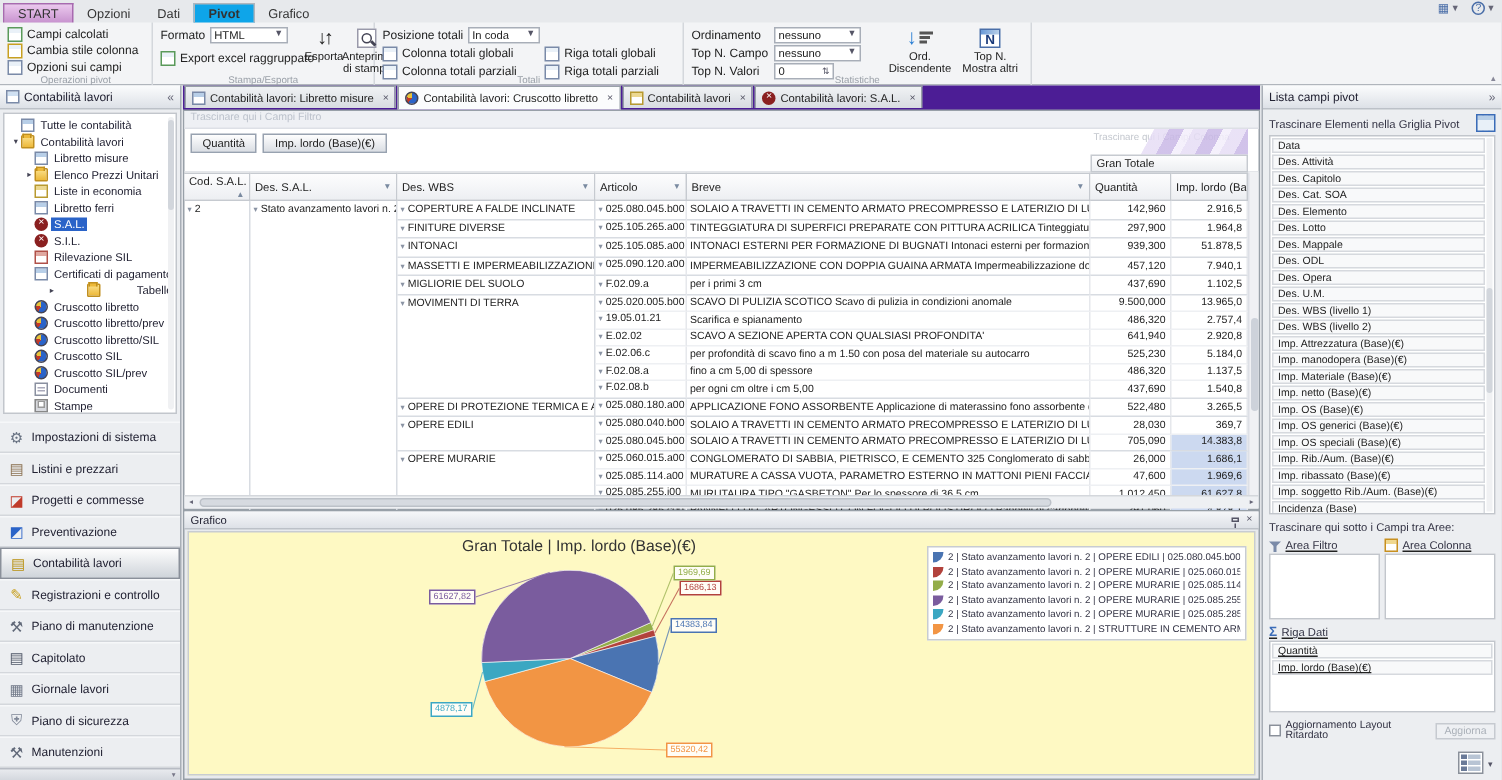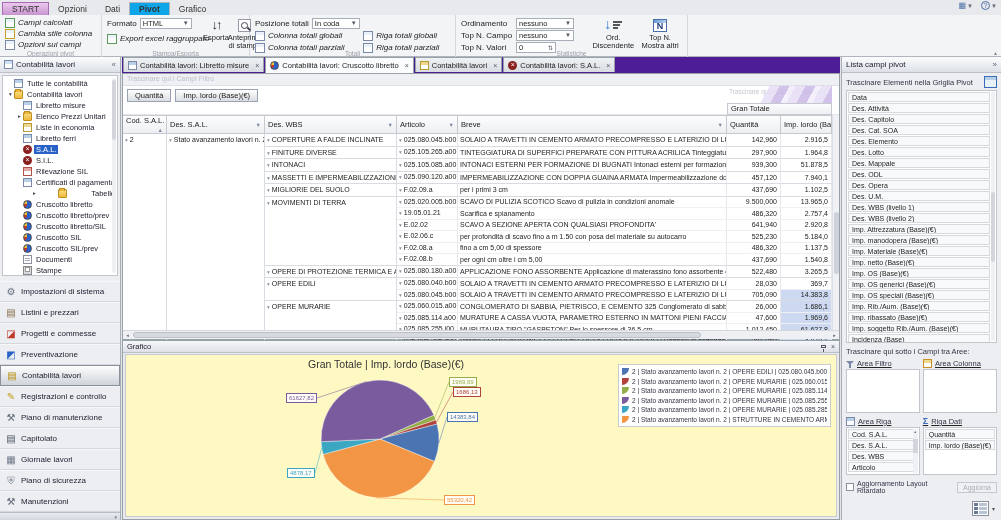--- a/index.html
+++ b/index.html
@@ -12,21 +12,21 @@
 .rtab { padding:1px 9px; font-size:8.5px; color:#333; cursor:default; }
 .rtab.accent { background:linear-gradient(#ebc9ee,#c893cf); border:1px solid #a86ab0; border-bottom:none; }
 .rtab.active { background:#0ea5e9; border:1px solid #b0b5bc; border-bottom:none; font-weight:bold; }
 .win-icons { position:absolute; right:4px; top:1px; display:flex; gap:8px; align-items:center; font-size:8px; color:#4a6ea8; }
 .win-icons .wi { display:flex; align-items:center; gap:1px; }
 .win-icons .caret { color:#667; font-size:6px; }
 .qmark { width:9px; height:9px; border:1px solid #4a6ea8; border-radius:50%; text-align:center; line-height:8px; font-size:7px; }
 .ribbon-body { display:flex; height:42px; }
 .rgroup { position:relative; border-right:1px solid #d4d7dc; padding:2px 5px 9px 5px; }
 .rgroup-label { position:absolute; bottom:0; left:0; right:0; text-align:center; font-size:6.5px; color:#9aa0a8; }
-.rbtn { display:flex; align-items:center; gap:3px; font-size:8px; height:11px; white-space:nowrap; cursor:default;font-style:italic; }
+.rbtn { display:flex; align-items:center; gap:3px; font-size:8px; height:11px; white-space:nowrap; cursor:default; }
 .ri { width:10px; height:10px; flex:none; border:1px solid #7a8aa8; background:linear-gradient(#eaf1f8 0 3px,#fff 3px); }
 .ri.g { border-color:#5a9a5a; } .ri.y { border-color:#c8a020; }
 .rcombo { display:flex; align-items:center; gap:3px; font-size:8px; height:12px; white-space:nowrap; }
 .rsel { background:#fff; border:1px solid #a8aeb8; height:11px; display:flex; align-items:center; justify-content:space-between; padding:0 2px; font-size:7.5px; }
 .rsel .arr { color:#556; font-size:6px; margin-left:3px; }
 .rbig { width:46px; display:flex; flex-direction:column; align-items:center; justify-content:flex-start; font-size:7.5px; text-align:center; line-height:1.1; cursor:default; }
 .big-ico { height:16px; display:flex; align-items:center; justify-content:center; margin-bottom:1px; }
 .updown { font-size:13px; font-weight:bold; color:#222; letter-spacing:-2px; }
 .mag { width:13px; height:13px; border:1px solid #99a; background:#fff; position:relative; }
 .mag::before { content:""; position:absolute; left:2px; top:2px; width:5px; height:5px; border:1.5px solid #445; border-radius:50%; }
@@ -751,33 +751,20 @@
       <div class="area-hdr">
           <span class="mini-table"></span>
           <span>Area Colonna</span>
         </div>
       <div class="area-box"></div>
     </div>
   </div>
   <div class="area-cols" style="margin-top:3px">
     <div class="area-col">
       <div class="area-hdr">
-          <span class="mini-table b"></span>
-          <span>Area Riga</span>
-        </div>
-      <div class="area-box short" id="riga-list">
-        <div class="fitem">Cod. S.A.L.</div>
-          <div class="fitem">Des. S.A.L.</div>
-          <div class="fitem">Des. WBS</div>
-          <div class="fitem">Articolo</div>
-          <div class="riga-scroll">▴<span class="th"></span></div>
-      </div>
-    </div>
-    <div class="area-col">
-      <div class="area-hdr">
           <span class="sigma">Σ</span>
           <span>Riga Dati</span>
         </div>
       <div class="area-box short" id="dati-list">
           <div class="fitem">Quantità</div>
           <div class="fitem">Imp. lordo (Base)(€)</div>
         </div>
     </div>
   </div>
   <div class="chk-row">

